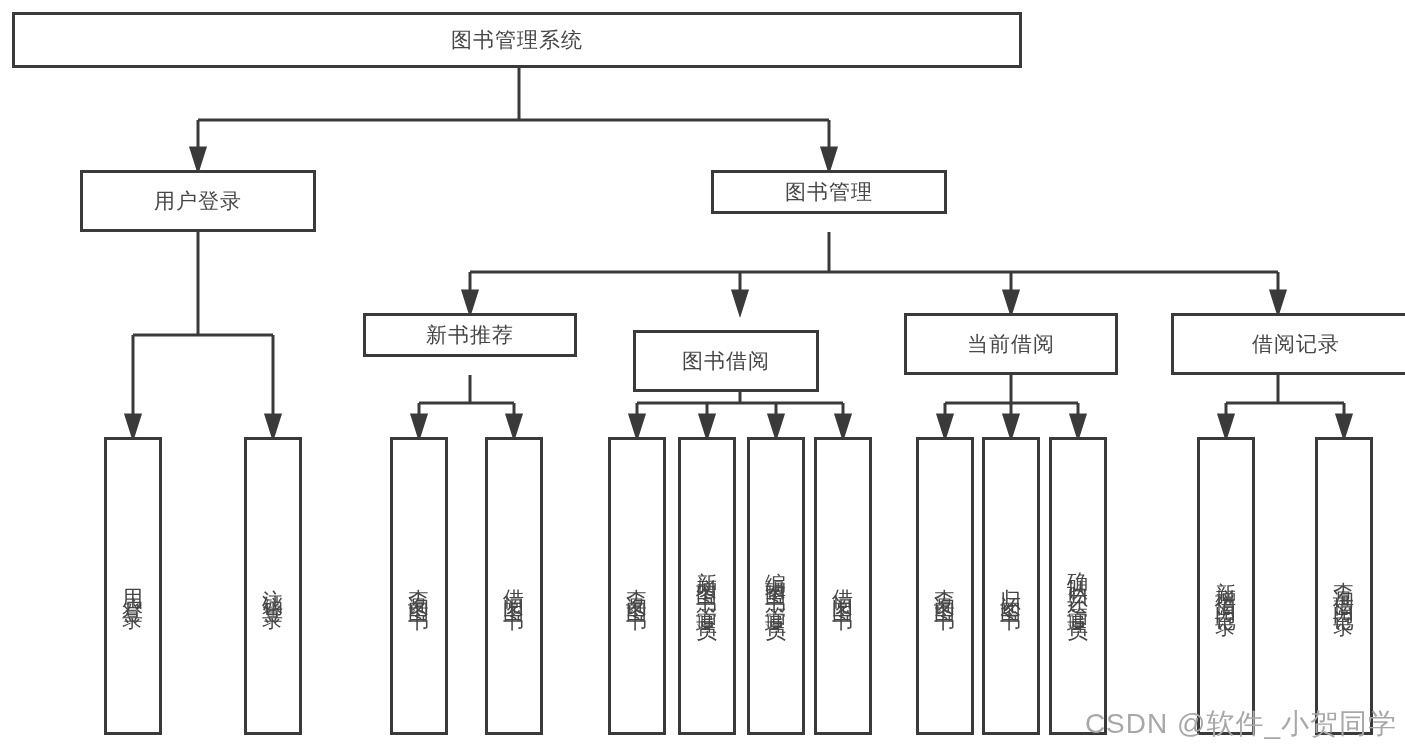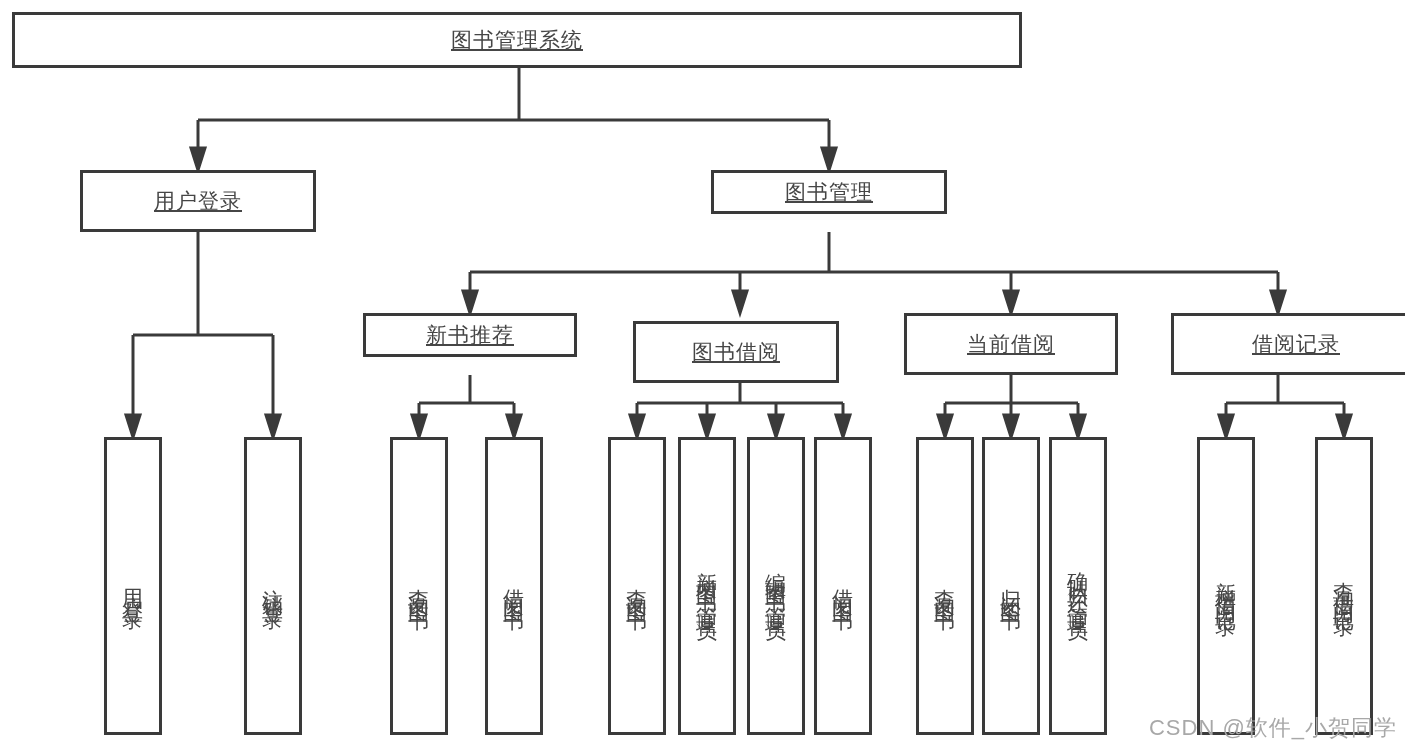--- a/index.html
+++ b/index.html
@@ -8,28 +8,28 @@
     font-family:"Liberation Sans","DejaVu Sans",sans-serif;
   }
   .canvas{position:absolute;left:0;top:0;width:1405px;height:747px;background:#ffffff;}
   svg.wires{position:absolute;left:0;top:0;width:1405px;height:747px;pointer-events:none;}
   .box{
     position:absolute;box-sizing:border-box;
     border:3px solid #3a3a3a;background:#ffffff;
     display:flex;align-items:center;justify-content:center;
     color:#464646;font-size:21px;line-height:1.2;
   }
-  .box.h span{letter-spacing:1px;white-space:nowrap;text-decoration:underline;}
+  .box.h span{letter-spacing:1px;white-space:nowrap;}
   .box.v span{
     writing-mode:vertical-rl;text-orientation:mixed;
     letter-spacing:7px;line-height:1;white-space:nowrap;
   }
   .watermark{
     position:absolute;right:8px;bottom:4px;
-    font-size:22px;color:#a8a8a8;letter-spacing:1px;white-space:nowrap;
+    font-size:28px;color:#a8a8a8;letter-spacing:1px;white-space:nowrap;
   }
 </style>
 </head>
 <body>
 
 <div class="canvas">
 
   <svg class="wires" viewBox="0 0 1405 747" stroke="#3a3a3a" stroke-width="3" fill="#3a3a3a">
 
     <g>
@@ -113,21 +113,21 @@
   <div class="box h" style="left:80px;top:170px;width:236px;height:62px">
     <span>用户登录</span>
   </div>
   <div class="box h" style="left:711px;top:170px;width:236px;height:44px">
     <span>图书管理</span>
   </div>
 
   <div class="box h" style="left:363px;top:313px;width:214px;height:44px">
     <span>新书推荐</span>
   </div>
-  <div class="box h" style="left:633px;top:321px;width:206px;height:62px">
+  <div class="box h" style="left:633px;top:330px;width:186px;height:62px">
     <span>图书借阅</span>
   </div>
   <div class="box h" style="left:904px;top:313px;width:214px;height:62px">
     <span>当前借阅</span>
   </div>
   <div class="box h" style="left:1171px;top:313px;width:250px;height:62px">
     <span>借阅记录</span>
   </div>
 
   <div class="box v" style="left:104px;top:437px;width:58px;height:298px">

